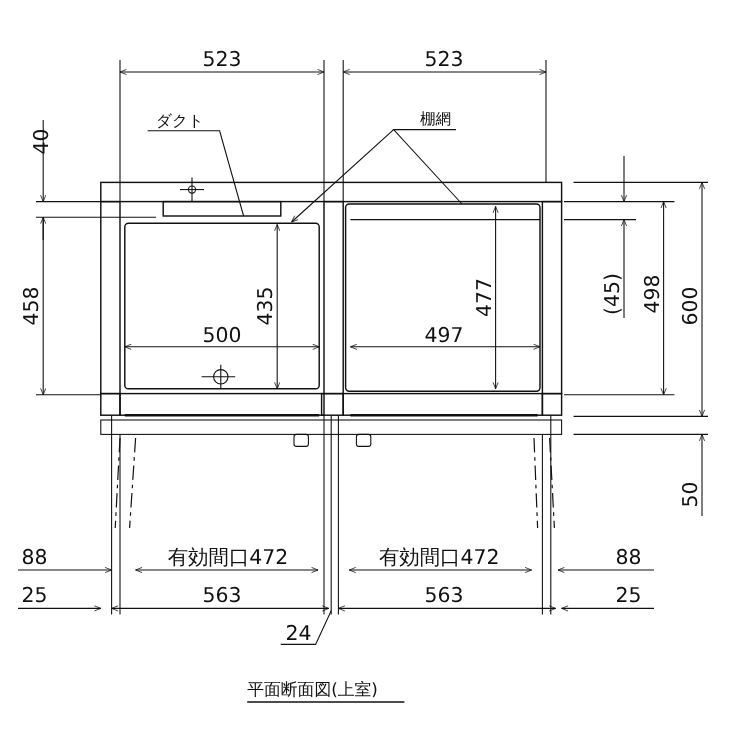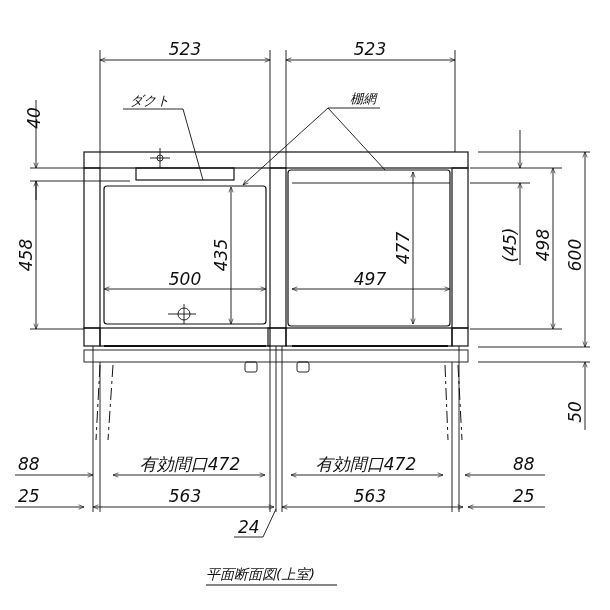--- a/index.html
+++ b/index.html
@@ -1,17 +1,17 @@
 <!DOCTYPE html>
 <html><head>
 <meta charset="utf-8">
 <style>
   html,body{margin:0;padding:0;background:#fff;}
   body{width:610px;height:610px;overflow:hidden;font-family:"DejaVu Sans",sans-serif;}
-  #drawing{position:absolute;left:0;top:0;width:610px;height:540px;font-style:italic;}
+  #drawing{position:absolute;left:0;top:0;width:610px;height:540px;}
   svg text{font-family:"DejaVu Sans",sans-serif;fill:#111;}
   .dim{font-size:17px;}
   .lbl{font-size:13px;}
   .title{font-size:14px;}
   .ln{stroke:#111;stroke-width:1.2;fill:none;}
   .thin{stroke:#111;stroke-width:0.9;fill:none;}
   .thick{stroke:#111;stroke-width:2;fill:none;}
 </style>
 </head>
 <body>

